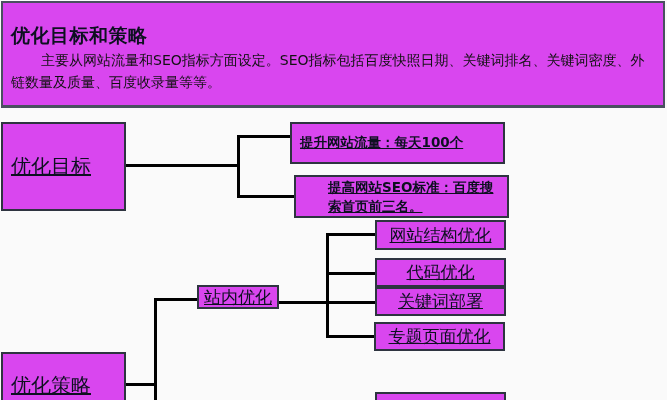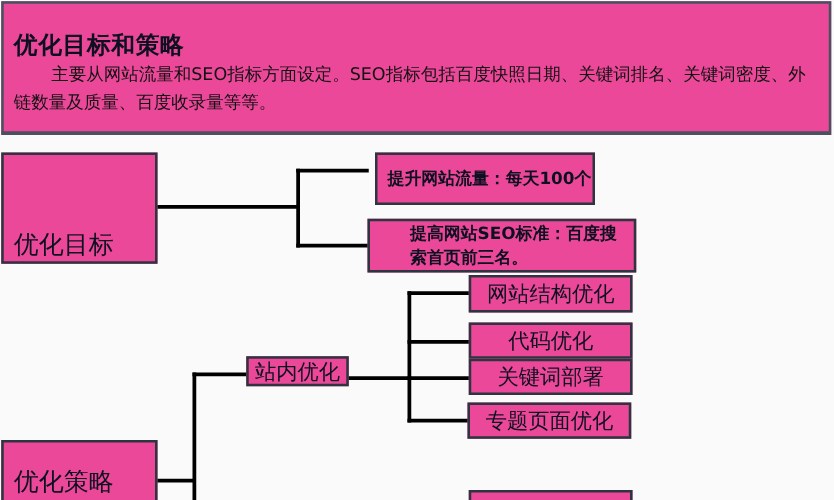--- a/index.html
+++ b/index.html
@@ -1,22 +1,22 @@
 <!DOCTYPE html>
 <html><head>
 <meta charset="utf-8">
 <style>
   html, body { margin:0; padding:0; }
   body { width:667px; height:400px; overflow:hidden; background:#fafafa; position:relative;
          font-family:"DejaVu Sans", "Liberation Sans", sans-serif; }
-  .box { position:absolute; background:#ec4899; border:2px solid #2e3440; box-sizing:border-box; color:#0d1020; }
+  .box { position:absolute; background:#d946ef; border:2px solid #2e3440; box-sizing:border-box; color:#0d1020;text-decoration:underline; }
   .header-box { left:1px; top:1px; width:664px; height:107px; border-color:#4a5060; border-width:2px 2px 3px 2px; }
   .header-title { position:absolute; left:8px; top:20px; font-size:19px; font-weight:bold; letter-spacing:0.5px; }
   .header-desc { position:absolute; left:8px; top:46px; right:10px; font-size:14px; line-height:22px; text-indent:30px; color:#111; }
-  .big { font-size:20px; padding:0 0 0 8px; display:flex; align-items:flex-end; }
+  .big { font-size:20px; padding:0 0 0 8px; display:flex; align-items:center; }
   .leaf { font-size:13.5px; font-weight:bold; display:flex; align-items:center; justify-content:center; text-align:center; }
   .leaf.left { justify-content:flex-start; padding-left:8px; text-align:left; }
   .mid { font-size:17px; display:flex; align-items:center; justify-content:center; }
   .line { position:absolute; background:#000; }
 </style>
 </head>
 <body>
 
 <div class="box header-box">
   <div class="header-title">优化目标和策略</div>
@@ -25,21 +25,21 @@
 
 <div class="box big" style="left:1px; top:122px; width:125px; height:89px;">
   <span>优化目标</span>
 </div>
 
 <div class="line" style="left:126px; top:164px; width:113px; height:3px;"></div>
 <div class="line" style="left:237px; top:135px; width:3px; height:63px;"></div>
 <div class="line" style="left:237px; top:135px; width:58px; height:3px;"></div>
 <div class="line" style="left:237px; top:195px; width:58px; height:3px;"></div>
 
-<div class="box leaf left" style="left:300px; top:122px; width:176px; height:42px;">
+<div class="box leaf left" style="left:290px; top:122px; width:215px; height:42px;">
   <span>提升网站流量：每天100个</span>
 </div>
 <div class="box leaf left" style="left:294px; top:175px; width:215px; height:43px; line-height:19px; padding-right:10px;padding-left:32px;">
   <span>提高网站SEO标准：百度搜索首页前三名。</span>
 </div>
 
 <div class="box big" style="left:1px; top:352px; width:125px; height:60px; align-items:flex-start; padding-top:18px;">
   <span>优化策略</span>
 </div>
 

